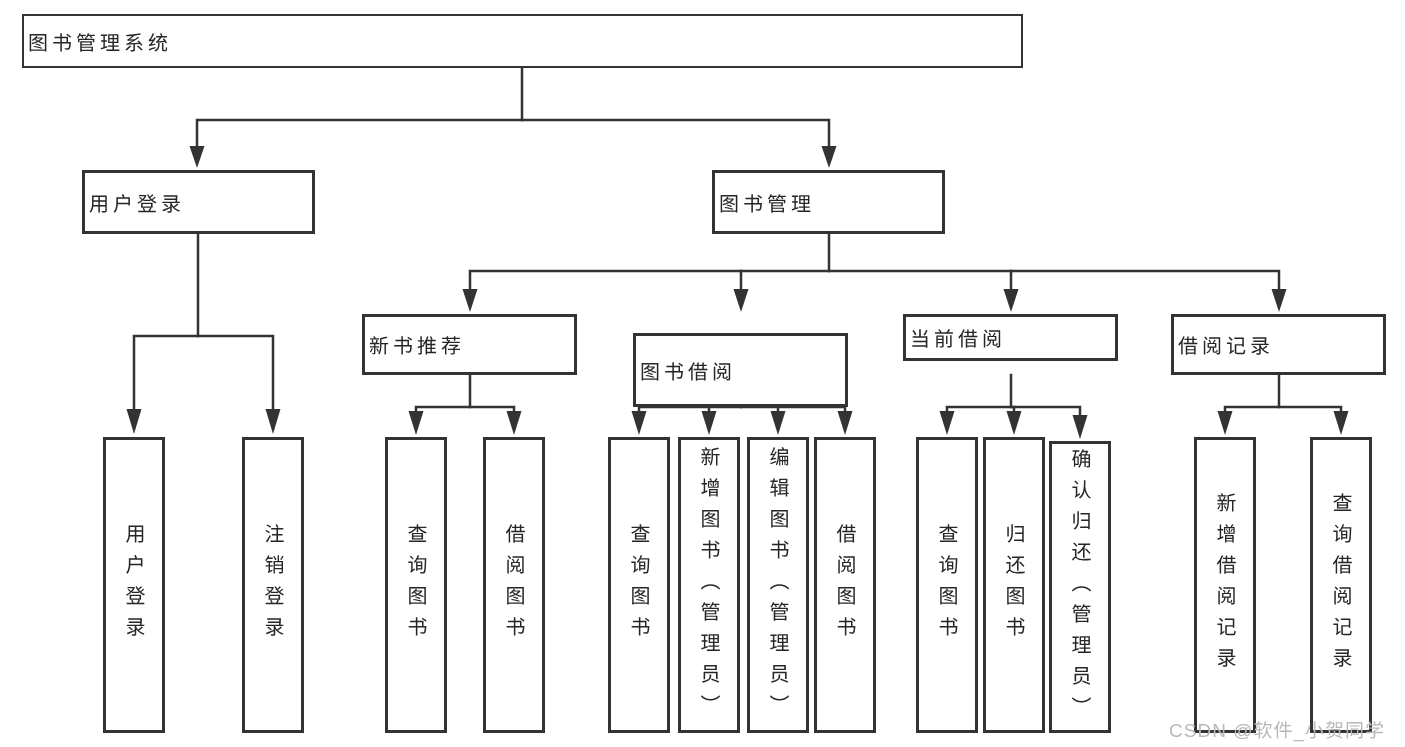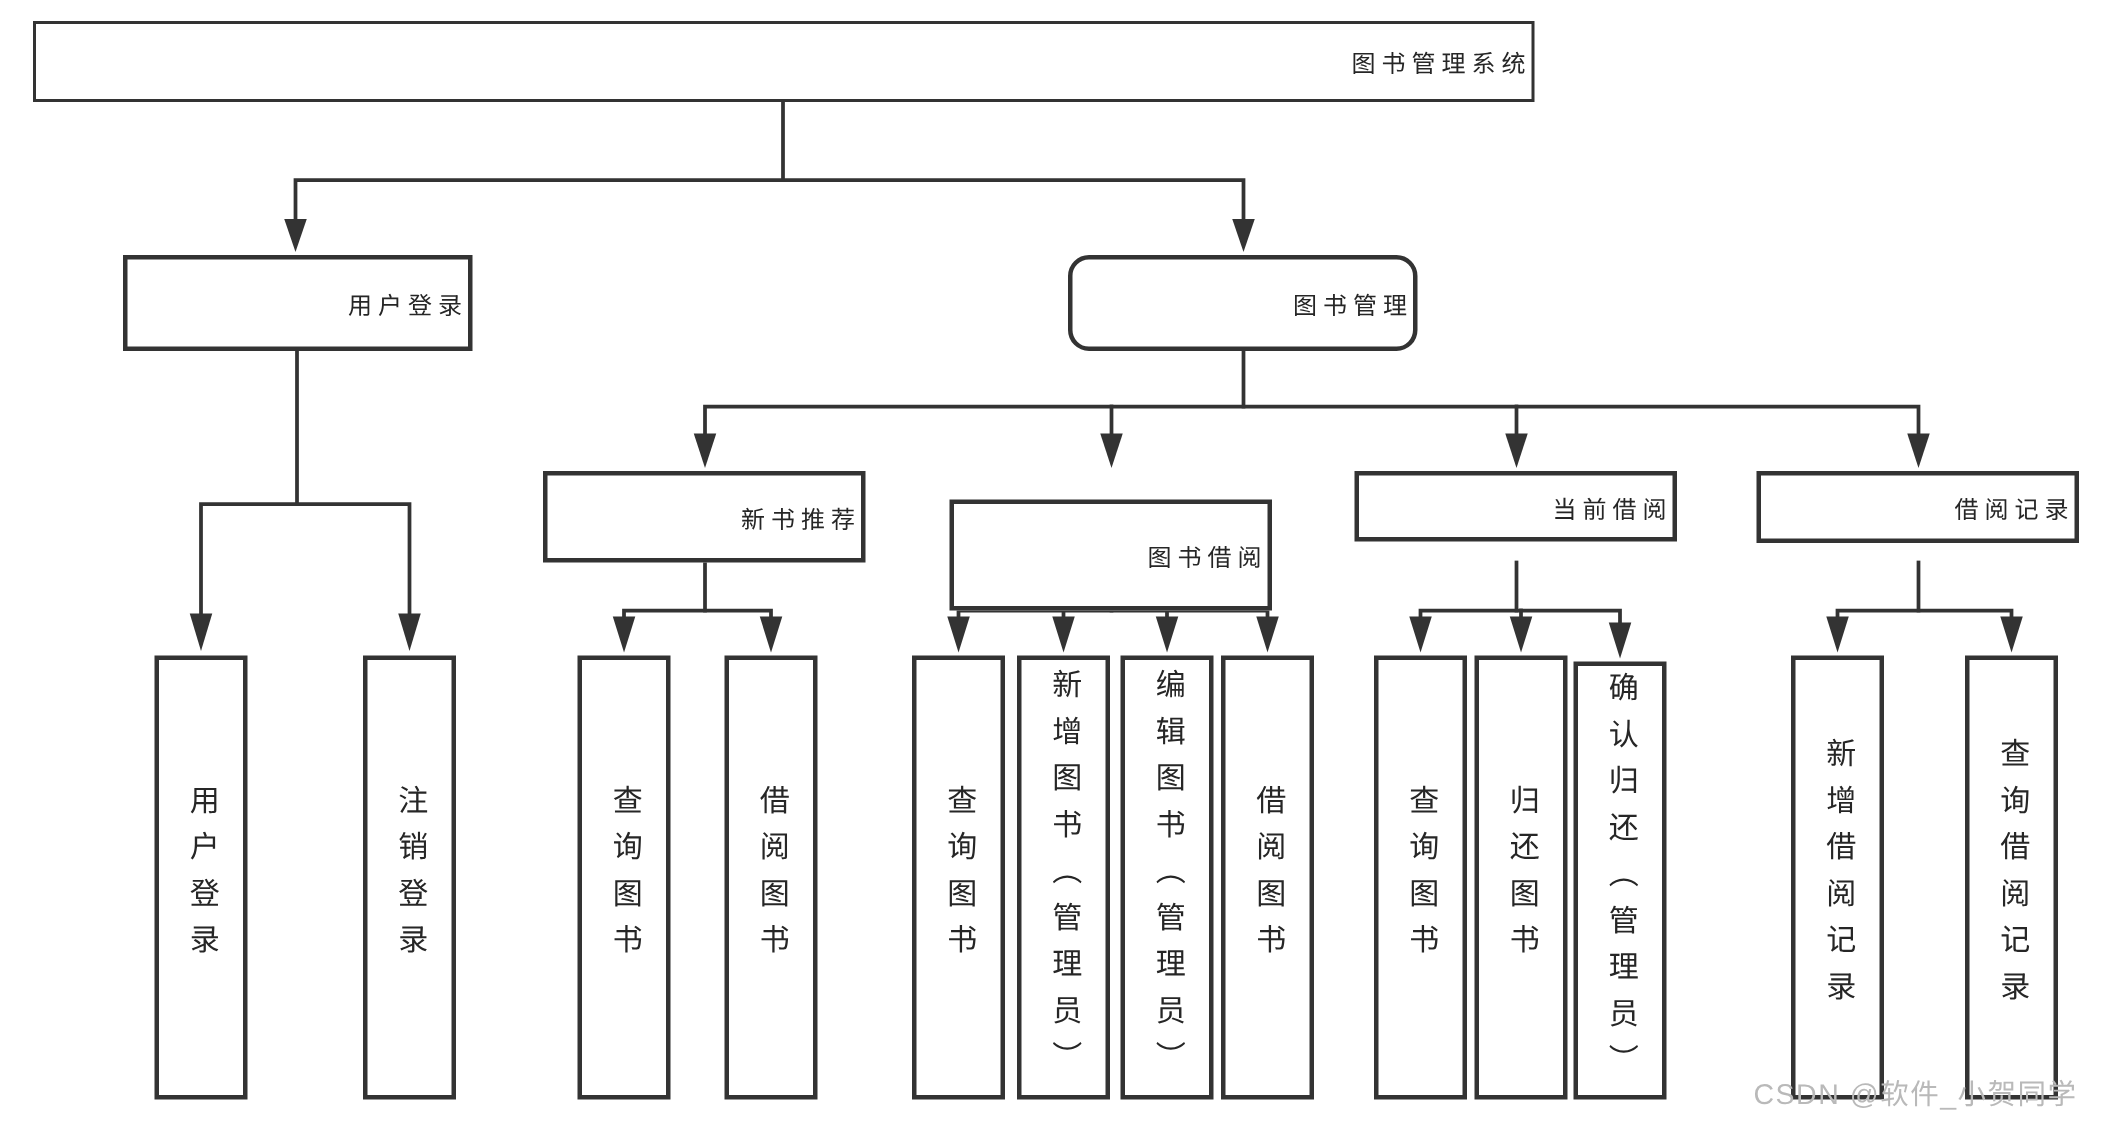--- a/index.html
+++ b/index.html
@@ -25,22 +25,22 @@
     fill:none;stroke:var(--line);stroke-width:2.5;stroke-linecap:square;
   }
   #connectors polygon{
     fill:var(--line);stroke:none;
   }
   .hbox{
     position:absolute;z-index:2;
     background:#fff;
     border:3px solid var(--border);
     box-sizing:border-box;
-    display:flex;align-items:center;justify-content:flex-end;
-    font-size:16px;color:var(--text);
+    display:flex;align-items:center;justify-content:flex-start;
+    font-size:20px;color:var(--text);
     letter-spacing:4px;text-indent:4px;
     white-space:nowrap;
   }
   .hbox.root{border-width:2px;}
   .vbox{
     position:absolute;z-index:2;
     background:#fff;
     border:3px solid var(--border);
     box-sizing:border-box;
     display:flex;align-items:center;justify-content:center;
@@ -127,34 +127,34 @@
     </g>
   </svg>
 
   <div class="hbox root" style="left:22px;top:14px;width:1001px;height:54px;">
     <span>图书管理系统</span>
   </div>
 
   <div class="hbox" style="left:82px;top:170px;width:233px;height:64px;">
     <span>用户登录</span>
   </div>
-  <div class="hbox" style="left:712px;top:170px;width:233px;height:64px;border-radius:14px;">
+  <div class="hbox" style="left:712px;top:170px;width:233px;height:64px;">
     <span>图书管理</span>
   </div>
 
   <div class="hbox" style="left:362px;top:314px;width:215px;height:61px;">
     <span>新书推荐</span>
   </div>
   <div class="hbox" style="left:633px;top:333px;width:215px;height:74px;">
     <span>图书借阅</span>
   </div>
   <div class="hbox" style="left:903px;top:314px;width:215px;height:47px;">
     <span>当前借阅</span>
   </div>
-  <div class="hbox" style="left:1171px;top:314px;width:215px;height:48px;">
+  <div class="hbox" style="left:1171px;top:314px;width:215px;height:61px;">
     <span>借阅记录</span>
   </div>
 
   <div class="vbox" style="left:103px;top:437px;width:62px;height:296px;">
     <span class="vtext">用户登录</span>
   </div>
   <div class="vbox" style="left:242px;top:437px;width:62px;height:296px;">
     <span class="vtext">注销登录</span>
   </div>
 

